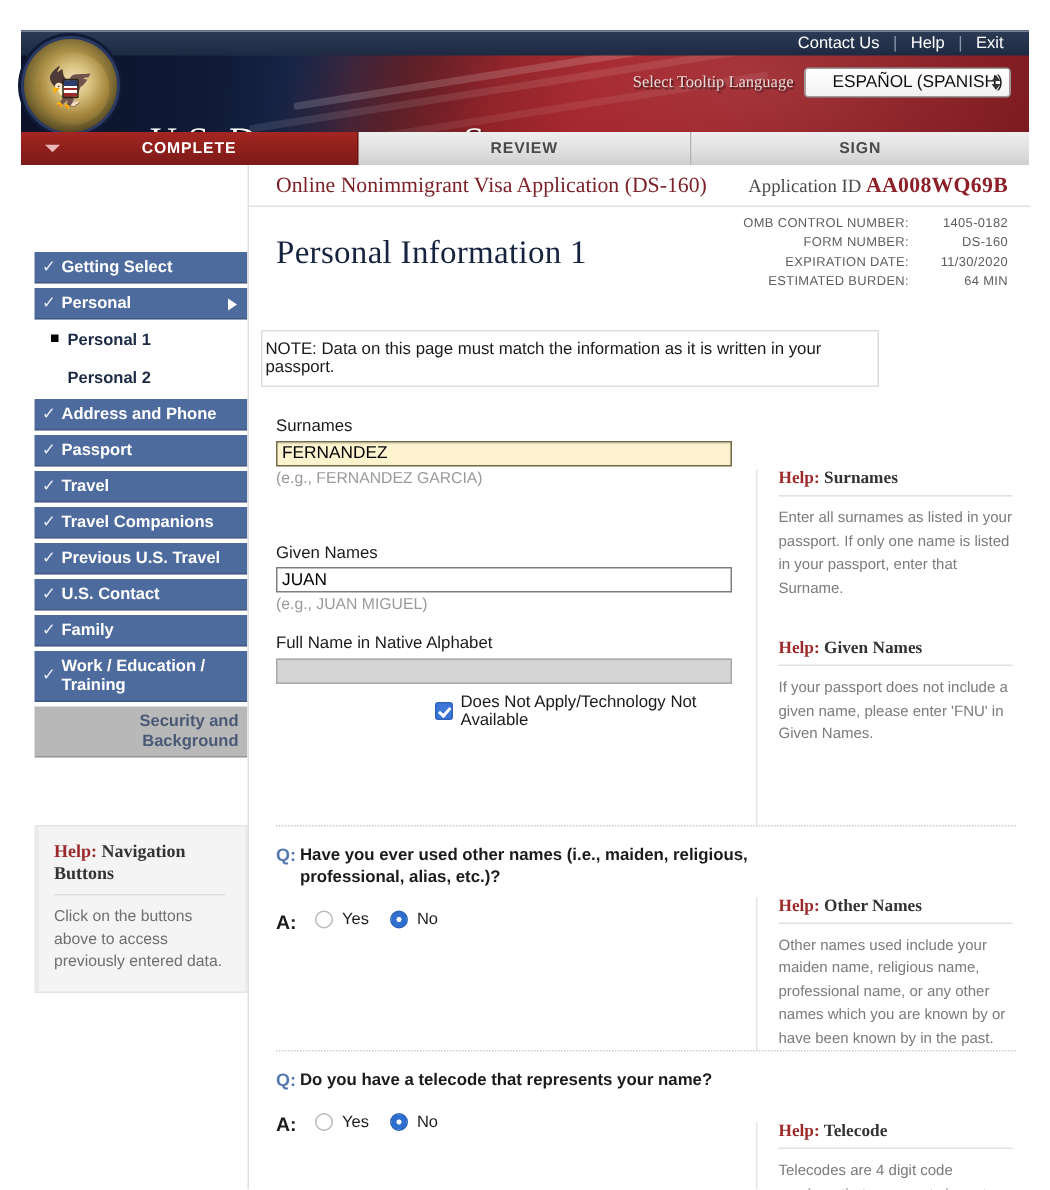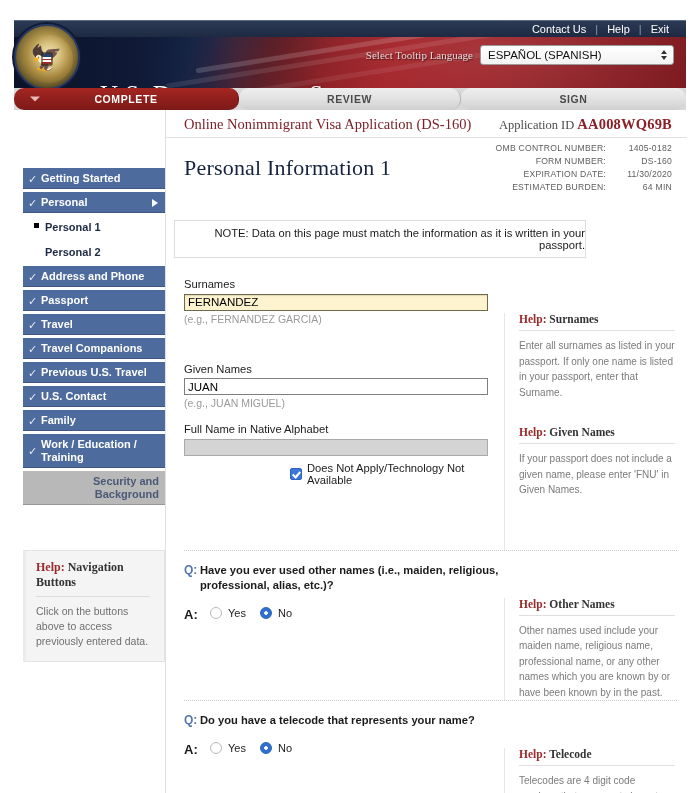--- a/index.html
+++ b/index.html
@@ -115,26 +115,26 @@
     display: flex; align-items: center; gap: 7px;
   }
   .tooltip-lang .lbl {
     font-family: "Liberation Serif", serif;
     font-size: 11px; color: #e8d7d7;
     text-shadow: 1px 1px 1px rgba(0,0,0,0.6);
     white-space: nowrap;
   }
   .langsel {
     position: relative;
-    width: 194px; height: 20px;
+    width: 138px; height: 20px;
     background: linear-gradient(180deg,#ffffff 0%,#f2f2f2 100%);
     border: 1px solid #9a9a9a;
     border-radius: 3px;
     display: flex; align-items: center;
-    padding-left: 7px;
+    padding-left: 18px;
     font-size: 11.5px; color: #111;
   }
   .langsel .arrows {
     position: absolute; right: 6px; top: 50%; transform: translateY(-50%);
     display: flex; flex-direction: column; gap: 2px; line-height: 0;
   }
   .langsel .arrows i {
     display: block; width: 0; height: 0;
     border-left: 3.5px solid transparent; border-right: 3.5px solid transparent;
   }
@@ -147,21 +147,20 @@
     width: 672px; height: 22px;
     display: flex;
     background: #d9d9d9;
   }
   .tab {
     height: 22px; display: flex; align-items: center; justify-content: center;
     font-size: 10.5px; font-weight: bold; letter-spacing: 0.6px;
     color: #4a4a4a;
     background: linear-gradient(180deg,#eeeeee 0%, #e2e2e2 50%, #cfcfcf 100%);
     border-right: 1px solid #b4b4b4;
-    border-radius: 10px;
   }
   .tab.active {
     color: #ffffff;
     background: linear-gradient(180deg,#a52622 0%, #91201d 45%, #7d1a18 100%);
     border-right: 1px solid #6d1513;
   }
   .tab.t1 { width: 225px; position: relative; }
   .tab.t2 { width: 222px; }
   .tab.t3 { width: 225px; border-right: none; }
   .tab .caret {
@@ -289,22 +288,22 @@
   .omb td { padding: 1.6px 0; vertical-align: top; white-space: nowrap; }
   .omb td.k { text-align: right; padding-right: 10px; }
   .omb td.v { text-align: right; min-width: 56px; }
 
   .notebox {
     position: absolute; left: 8px; top: 110px;
     width: 412px; height: 38px;
     border: 1px solid #dddddd;
     background: #ffffff;
     display: flex; align-items: center;
-    padding-left: 14px;
-    font-size: 11.2px; color: #1a1a1a; text-align: right;
+    padding-left: 2px;
+    font-size: 11.2px; color: #1a1a1a;
   }
 
   
   .formregion {
     position: absolute; left: 0; top: 168px; width: 521px;
   }
   .frow { position: relative; display: flex; }
   .fleft {
     width: 338px; padding: 0 0 0 18px;
   }
@@ -457,21 +456,21 @@
     </div>
   </div>
 
   <div class="body-wrap">
 
     <div class="leftcol">
       <div class="navlist">
 
         <div class="navitem">
           <span class="chk">✓</span>
-          <span>Getting Started</span>
+          <span>Getting Select</span>
         </div>
 
         <div class="navitem">
           <span class="chk">✓</span>
           <span>Personal</span>
           <span class="arrow"></span>
         </div>
 
         <div class="navsub spaced">
           <span class="bullet"></span>

